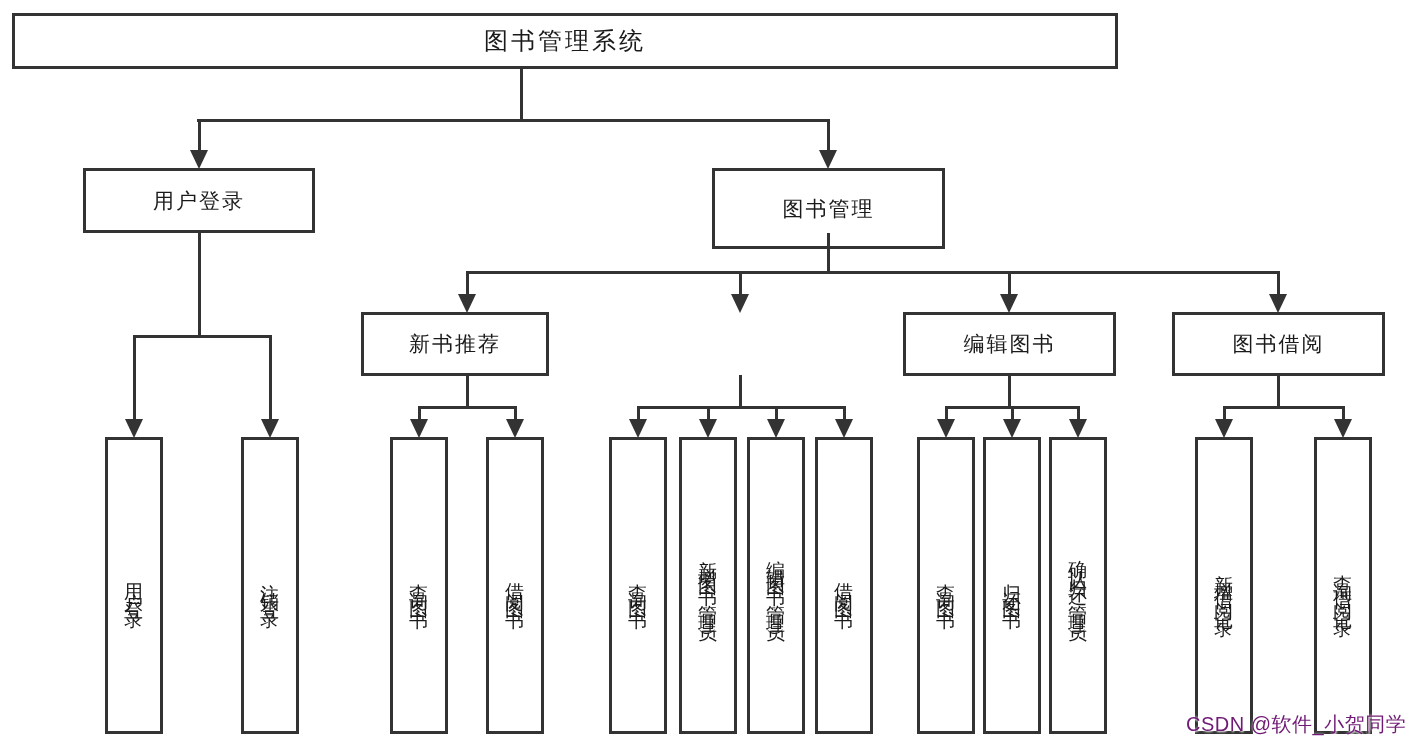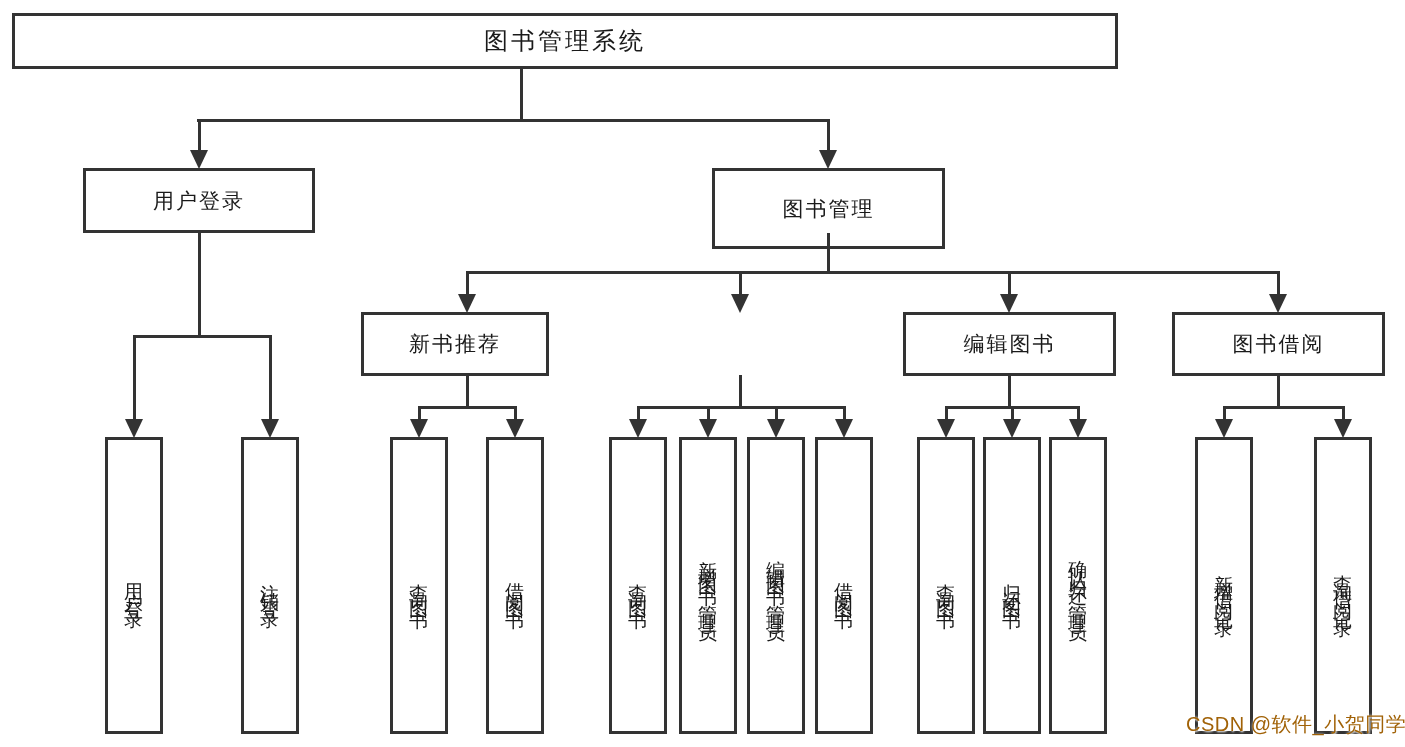--- a/index.html
+++ b/index.html
@@ -18,21 +18,21 @@
     font-size:19px;letter-spacing:9px;line-height:1;white-space:nowrap;
   }
   .vline{position:absolute;width:2.5px;background:#333333;}
   .hline{position:absolute;height:2.5px;background:#333333;}
   .arrow{
     position:absolute;width:0;height:0;
     border-left:9px solid transparent;border-right:9px solid transparent;
     border-top:19px solid #333333;
   }
   .watermark{
-    position:absolute;left:1186px;top:711px;font-size:20px;color:#a16207;
+    position:absolute;left:1186px;top:711px;font-size:20px;color:#701a75;
     letter-spacing:0.5px;white-space:nowrap;
     text-shadow:0 0 3px rgba(255,255,255,0.9),1px 1px 2px rgba(255,255,255,0.9);
   }
 </style>
 </head>
 <body>
 
 <div class="canvas">
 
   <div class="node root" style="left:12px;top:13px;width:1106px;height:56px;">图书管理系统</div>

